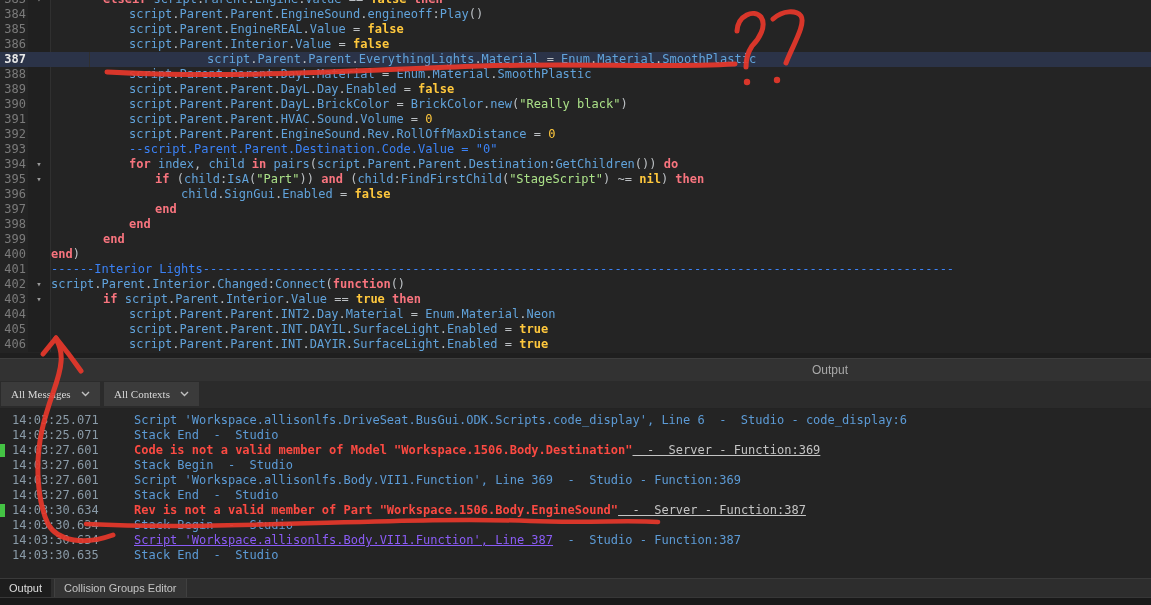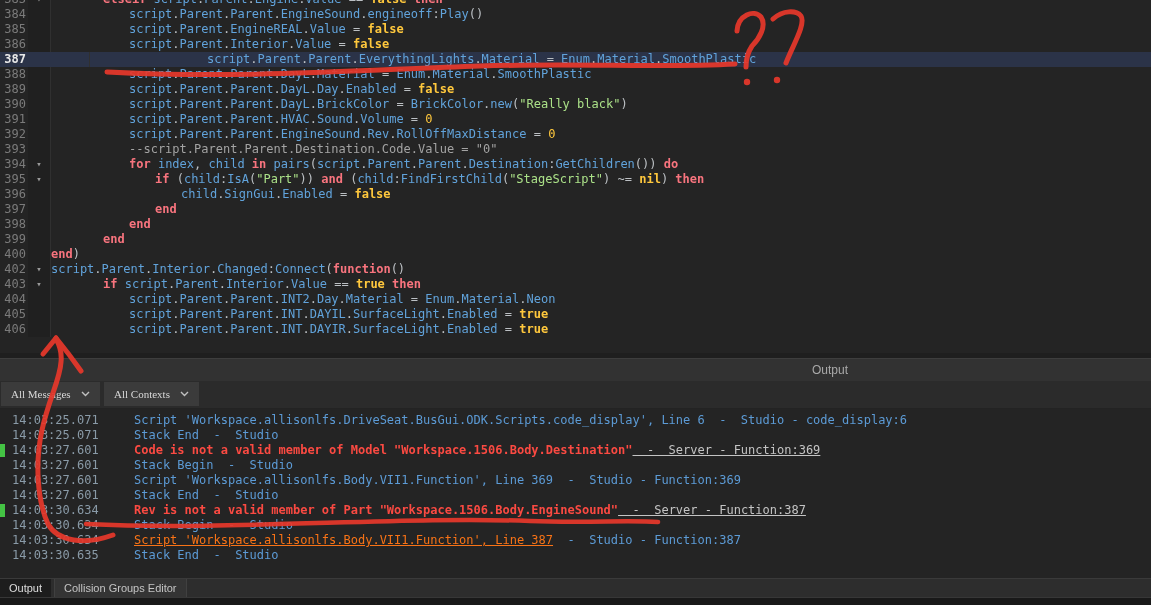--- a/index.html
+++ b/index.html
@@ -15,21 +15,21 @@
   .ln{width:26px;flex:0 0 26px;text-align:right;padding-right:2px;color:#7b7b7b;background:#242424;}
   .ed-row.active .ln{color:#e8e8e8;font-weight:bold;background:#2b3348;}
   .fold{width:22px;flex:0 0 22px;text-align:center;color:#9a9a9a;font-size:9px;line-height:15px;
     background:#202020;border-right:1px solid #303030;}
   .ed-row.active .fold{background:#2b3348;}
   .code{white-space:pre;}
   .tk-k{color:#f8747e;font-weight:bold;}
   .tk-b{color:#ffc83d;font-weight:bold;}
   .tk-n{color:#ffc83d;}
   .tk-s{color:#abe188;}
-  .tk-c{color:#a3a3a3;margin-top:48px;}
+  .tk-c{color:#3b82f6;margin-top:48px;}
   .tk-i{color:#61a3db;}
   .tk-o{color:#bcc0c4;}
 
   
   #divider{position:absolute;left:0;top:353px;width:1151px;height:5px;background:#1f1f1f;}
   #out-header{position:absolute;left:0;top:358px;width:1151px;height:23px;background:#323232;
     border-top:1px solid #3e3e3e;}
   #out-title{position:absolute;left:812px;top:0;line-height:23px;font-size:12px;color:#a9a9a9;}
   #filter-bar{position:absolute;left:0;top:381px;width:1151px;height:27px;background:#2b2b2b;
     border-bottom:1px solid #232323;}
@@ -40,21 +40,21 @@
   #filter-contexts{left:104px;gap:10px;}
   .chev{display:flex;align-items:center;}
 
   #out-log{position:absolute;left:0;top:408px;width:1151px;height:170px;overflow:hidden;
     font-family:"DejaVu Sans Mono",monospace;font-size:12px;line-height:15px;padding-top:5px;box-sizing:border-box;}
   .log-row{height:15px;white-space:pre;position:relative;}
   .log-time{display:inline-block;margin-left:12px;width:122px;color:#8a9ba8;}
   .seg-info{color:#5c9bd6;}
   .seg-error{color:#fb4a42;font-weight:bold;}
   .seg-plain{color:#c4c4c4;text-decoration:underline;}
-  .seg-link{color:#f97316;text-decoration:underline;cursor:pointer;}
+  .seg-link{color:#8b5cf6;text-decoration:underline;cursor:pointer;}
   .mark{position:absolute;left:0;top:1px;width:5px;height:13px;background:#44c344;}
 
   
   #tab-bar{position:absolute;left:0;top:578px;width:1151px;height:19px;background:#2d2d2d;
     border-top:1px solid #3a3a3a;display:flex;box-sizing:border-box;}
   .btab{height:100%;display:flex;align-items:center;padding:0 9px;font-size:11px;color:#c4c4c4;cursor:pointer;}
   .btab.active{background:#1d1d1d;color:#dedede;}
   .btab.plain{background:#343434;border-left:1px solid #404040;border-right:1px solid #404040;margin-left:3px;}
   #bottom-strip{position:absolute;left:0;top:597px;width:1151px;height:8px;background:#191919;
     border-top:1px solid #373737;}
@@ -80,20 +80,21 @@
         <div class="ed-row"><div class="ln">391</div><div class="fold"></div><div class="code" style="padding-left: 78px;"><span class="tk-i">script</span><span class="tk-o">.</span><span class="tk-i">Parent</span><span class="tk-o">.</span><span class="tk-i">Parent</span><span class="tk-o">.</span><span class="tk-i">HVAC</span><span class="tk-o">.</span><span class="tk-i">Sound</span><span class="tk-o">.</span><span class="tk-i">Volume</span><span class="tk-o"> = </span><span class="tk-n">0</span></div></div>
         <div class="ed-row"><div class="ln">392</div><div class="fold"></div><div class="code" style="padding-left: 78px;"><span class="tk-i">script</span><span class="tk-o">.</span><span class="tk-i">Parent</span><span class="tk-o">.</span><span class="tk-i">Parent</span><span class="tk-o">.</span><span class="tk-i">EngineSound</span><span class="tk-o">.</span><span class="tk-i">Rev</span><span class="tk-o">.</span><span class="tk-i">RollOffMaxDistance</span><span class="tk-o"> = </span><span class="tk-n">0</span></div></div>
         <div class="ed-row"><div class="ln">393</div><div class="fold"></div><div class="code" style="padding-left: 78px;"><span class="tk-c">--script.Parent.Parent.Destination.Code.Value = "0"</span></div></div>
         <div class="ed-row"><div class="ln">394</div><div class="fold">▾</div><div class="code" style="padding-left: 78px;"><span class="tk-k">for </span><span class="tk-i">index</span><span class="tk-o">, </span><span class="tk-i">child</span><span class="tk-k"> in </span><span class="tk-i">pairs</span><span class="tk-o">(</span><span class="tk-i">script</span><span class="tk-o">.</span><span class="tk-i">Parent</span><span class="tk-o">.</span><span class="tk-i">Parent</span><span class="tk-o">.</span><span class="tk-i">Destination</span><span class="tk-o">:</span><span class="tk-i">GetChildren</span><span class="tk-o">())</span><span class="tk-k"> do</span></div></div>
         <div class="ed-row"><div class="ln">395</div><div class="fold">▾</div><div class="code" style="padding-left: 104px;"><span class="tk-k">if </span><span class="tk-o">(</span><span class="tk-i">child</span><span class="tk-o">:</span><span class="tk-i">IsA</span><span class="tk-o">(</span><span class="tk-s">"Part"</span><span class="tk-o">))</span><span class="tk-k"> and </span><span class="tk-o">(</span><span class="tk-i">child</span><span class="tk-o">:</span><span class="tk-i">FindFirstChild</span><span class="tk-o">(</span><span class="tk-s">"StageScript"</span><span class="tk-o">)</span><span class="tk-o"> ~= </span><span class="tk-b">nil</span><span class="tk-o">)</span><span class="tk-k"> then</span></div></div>
         <div class="ed-row"><div class="ln">396</div><div class="fold"></div><div class="code" style="padding-left: 130px;"><span class="tk-i">child</span><span class="tk-o">.</span><span class="tk-i">SignGui</span><span class="tk-o">.</span><span class="tk-i">Enabled</span><span class="tk-o"> = </span><span class="tk-b">false</span></div></div>
         <div class="ed-row"><div class="ln">397</div><div class="fold"></div><div class="code" style="padding-left: 104px;"><span class="tk-k">end</span></div></div>
         <div class="ed-row"><div class="ln">398</div><div class="fold"></div><div class="code" style="padding-left: 78px;"><span class="tk-k">end</span></div></div>
         <div class="ed-row"><div class="ln">399</div><div class="fold"></div><div class="code" style="padding-left: 52px;"><span class="tk-k">end</span></div></div>
         <div class="ed-row"><div class="ln">400</div><div class="fold"></div><div class="code" style="padding-left: 0px;"><span class="tk-k">end</span><span class="tk-o">)</span></div></div>
+        <div class="ed-row"><div class="ln">401</div><div class="fold"></div><div class="code" style="padding-left: 0px;"><span class="tk-c">------Interior Lights--------------------------------------------------------------------------------------------------------</span></div></div>
         <div class="ed-row"><div class="ln">402</div><div class="fold">▾</div><div class="code" style="padding-left: 0px;"><span class="tk-i">script</span><span class="tk-o">.</span><span class="tk-i">Parent</span><span class="tk-o">.</span><span class="tk-i">Interior</span><span class="tk-o">.</span><span class="tk-i">Changed</span><span class="tk-o">:</span><span class="tk-i">Connect</span><span class="tk-o">(</span><span class="tk-k">function</span><span class="tk-o">()</span></div></div>
         <div class="ed-row"><div class="ln">403</div><div class="fold">▾</div><div class="code" style="padding-left: 52px;"><span class="tk-k">if </span><span class="tk-i">script</span><span class="tk-o">.</span><span class="tk-i">Parent</span><span class="tk-o">.</span><span class="tk-i">Interior</span><span class="tk-o">.</span><span class="tk-i">Value</span><span class="tk-o"> == </span><span class="tk-b">true</span><span class="tk-k"> then</span></div></div>
         <div class="ed-row"><div class="ln">404</div><div class="fold"></div><div class="code" style="padding-left: 78px;"><span class="tk-i">script</span><span class="tk-o">.</span><span class="tk-i">Parent</span><span class="tk-o">.</span><span class="tk-i">Parent</span><span class="tk-o">.</span><span class="tk-i">INT2</span><span class="tk-o">.</span><span class="tk-i">Day</span><span class="tk-o">.</span><span class="tk-i">Material</span><span class="tk-o"> = </span><span class="tk-i">Enum</span><span class="tk-o">.</span><span class="tk-i">Material</span><span class="tk-o">.</span><span class="tk-i">Neon</span></div></div>
         <div class="ed-row"><div class="ln">405</div><div class="fold"></div><div class="code" style="padding-left: 78px;"><span class="tk-i">script</span><span class="tk-o">.</span><span class="tk-i">Parent</span><span class="tk-o">.</span><span class="tk-i">Parent</span><span class="tk-o">.</span><span class="tk-i">INT</span><span class="tk-o">.</span><span class="tk-i">DAYIL</span><span class="tk-o">.</span><span class="tk-i">SurfaceLight</span><span class="tk-o">.</span><span class="tk-i">Enabled</span><span class="tk-o"> = </span><span class="tk-b">true</span></div></div>
         <div class="ed-row"><div class="ln">406</div><div class="fold"></div><div class="code" style="padding-left: 78px;"><span class="tk-i">script</span><span class="tk-o">.</span><span class="tk-i">Parent</span><span class="tk-o">.</span><span class="tk-i">Parent</span><span class="tk-o">.</span><span class="tk-i">INT</span><span class="tk-o">.</span><span class="tk-i">DAYIR</span><span class="tk-o">.</span><span class="tk-i">SurfaceLight</span><span class="tk-o">.</span><span class="tk-i">Enabled</span><span class="tk-o"> = </span><span class="tk-b">true</span></div></div>
       </div>
   </div>
 
   <div id="divider"></div>
 

